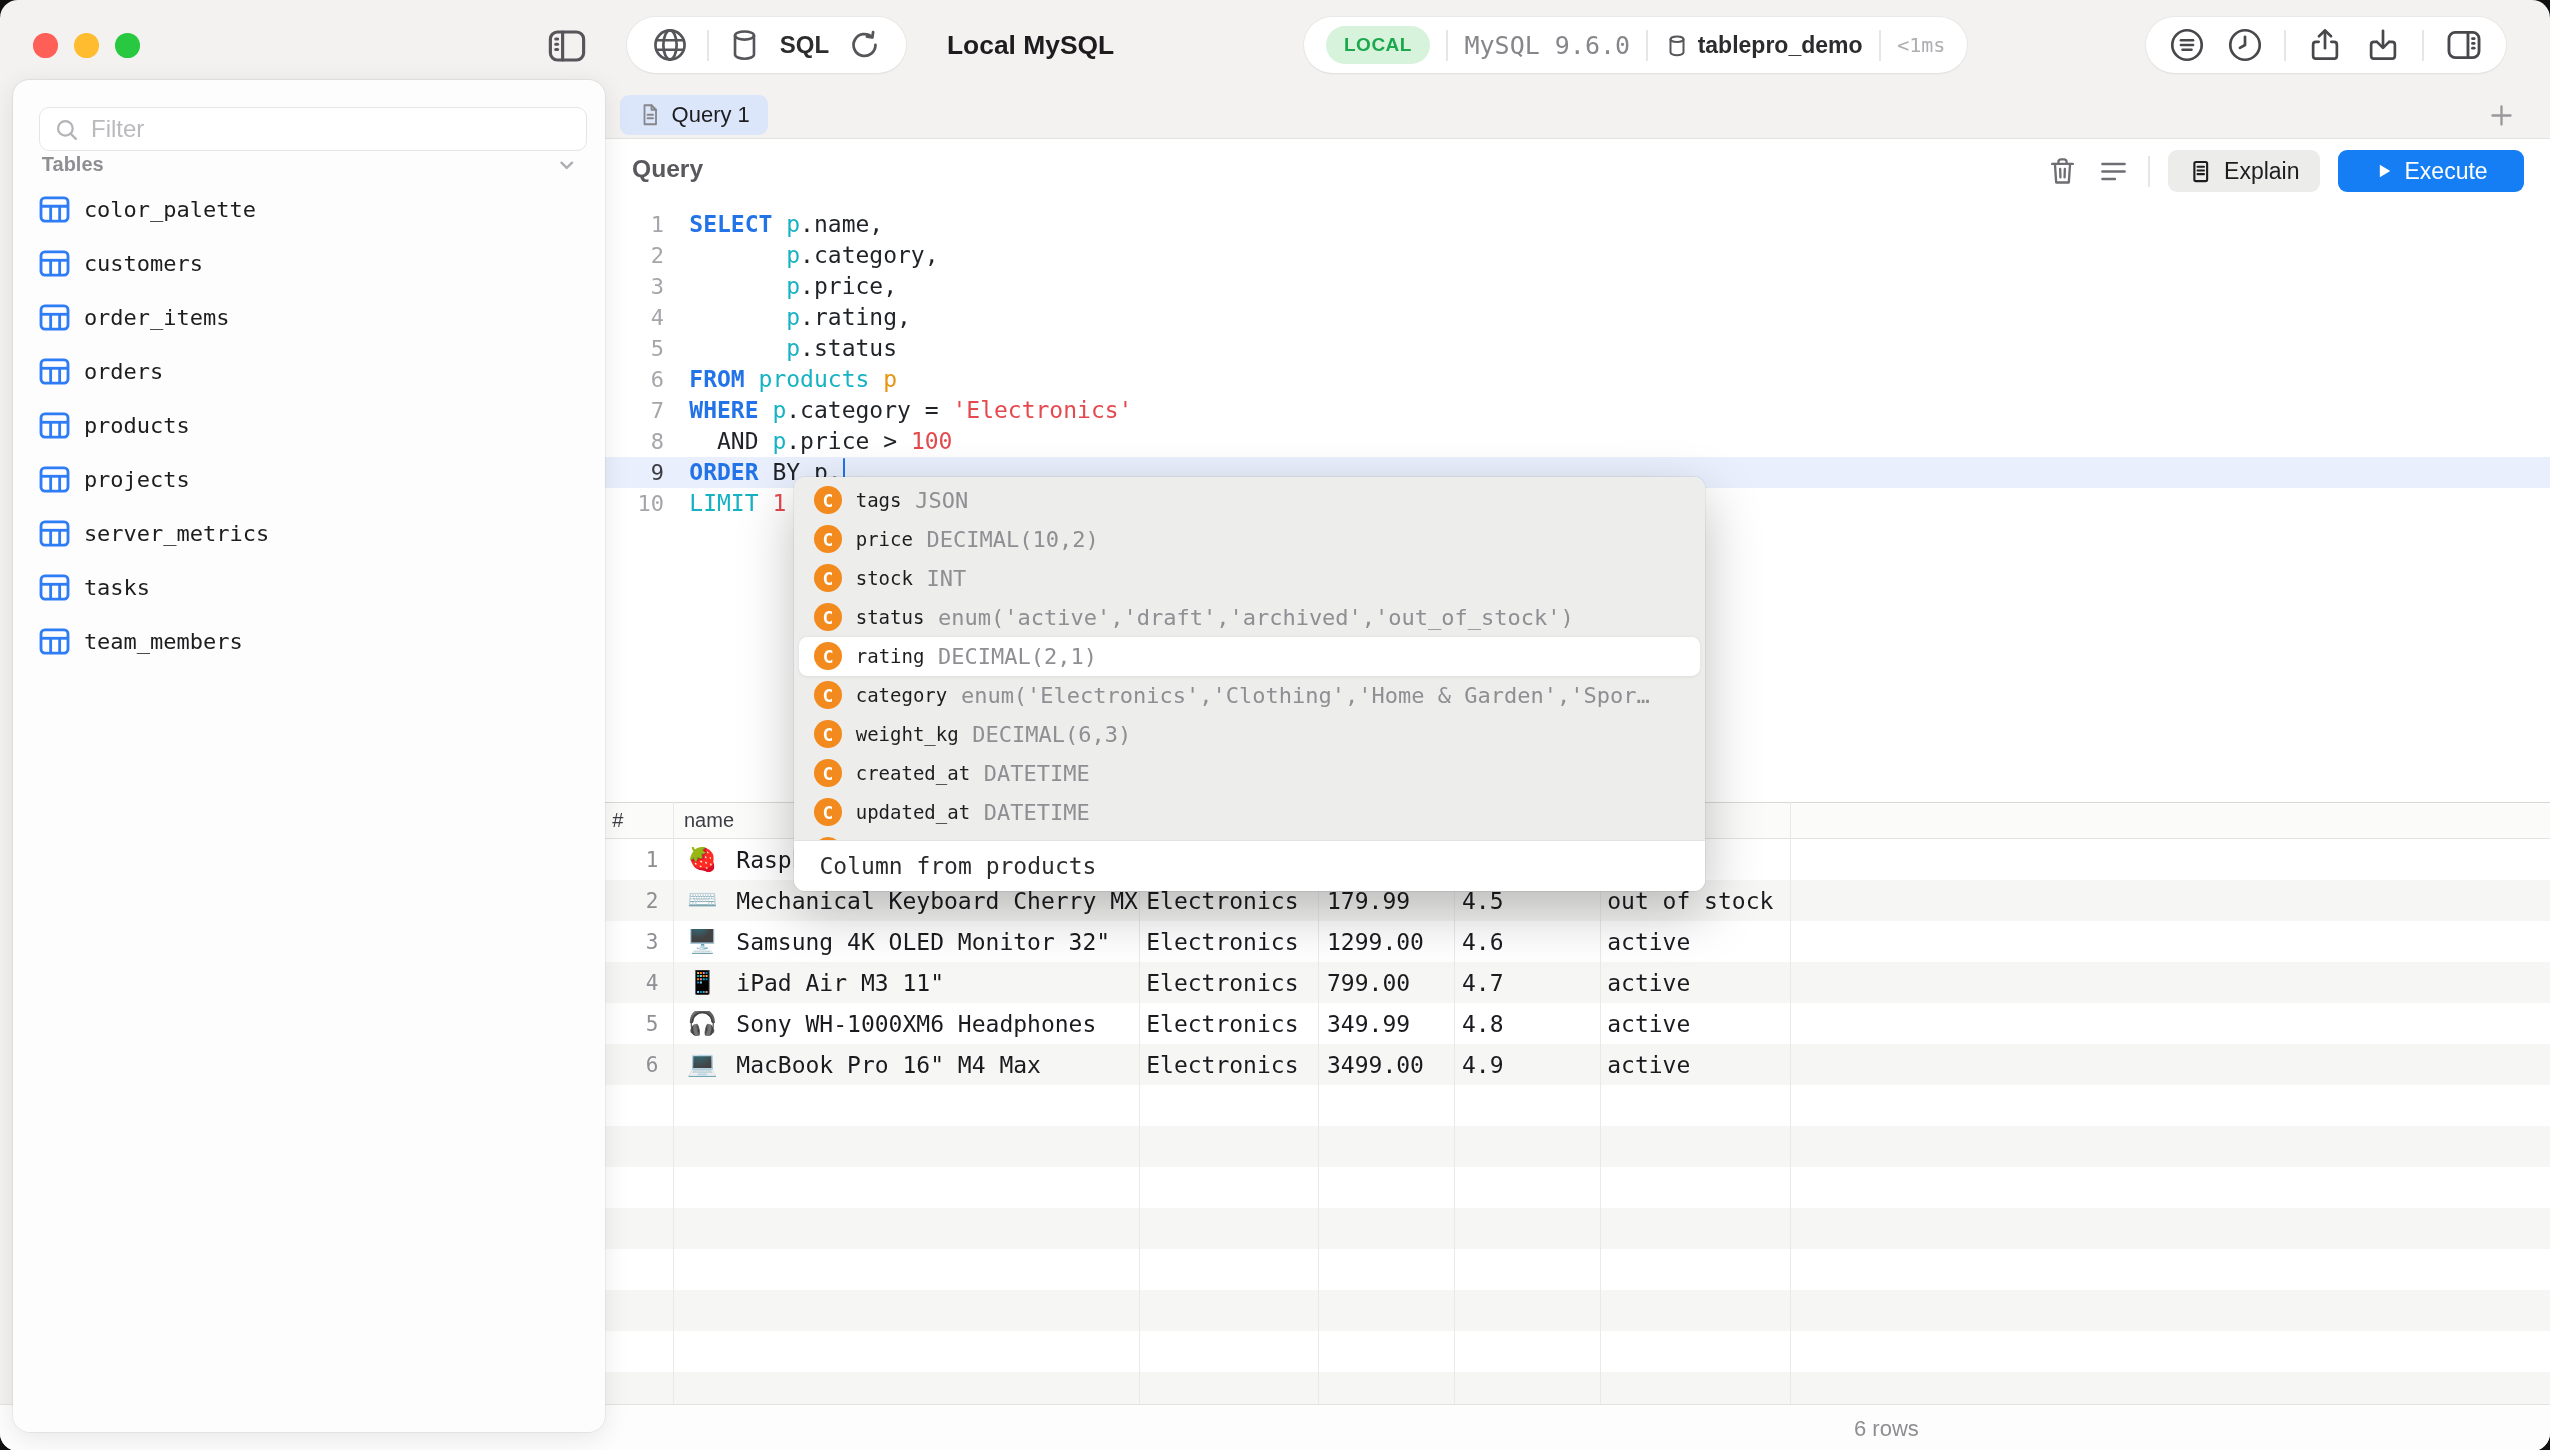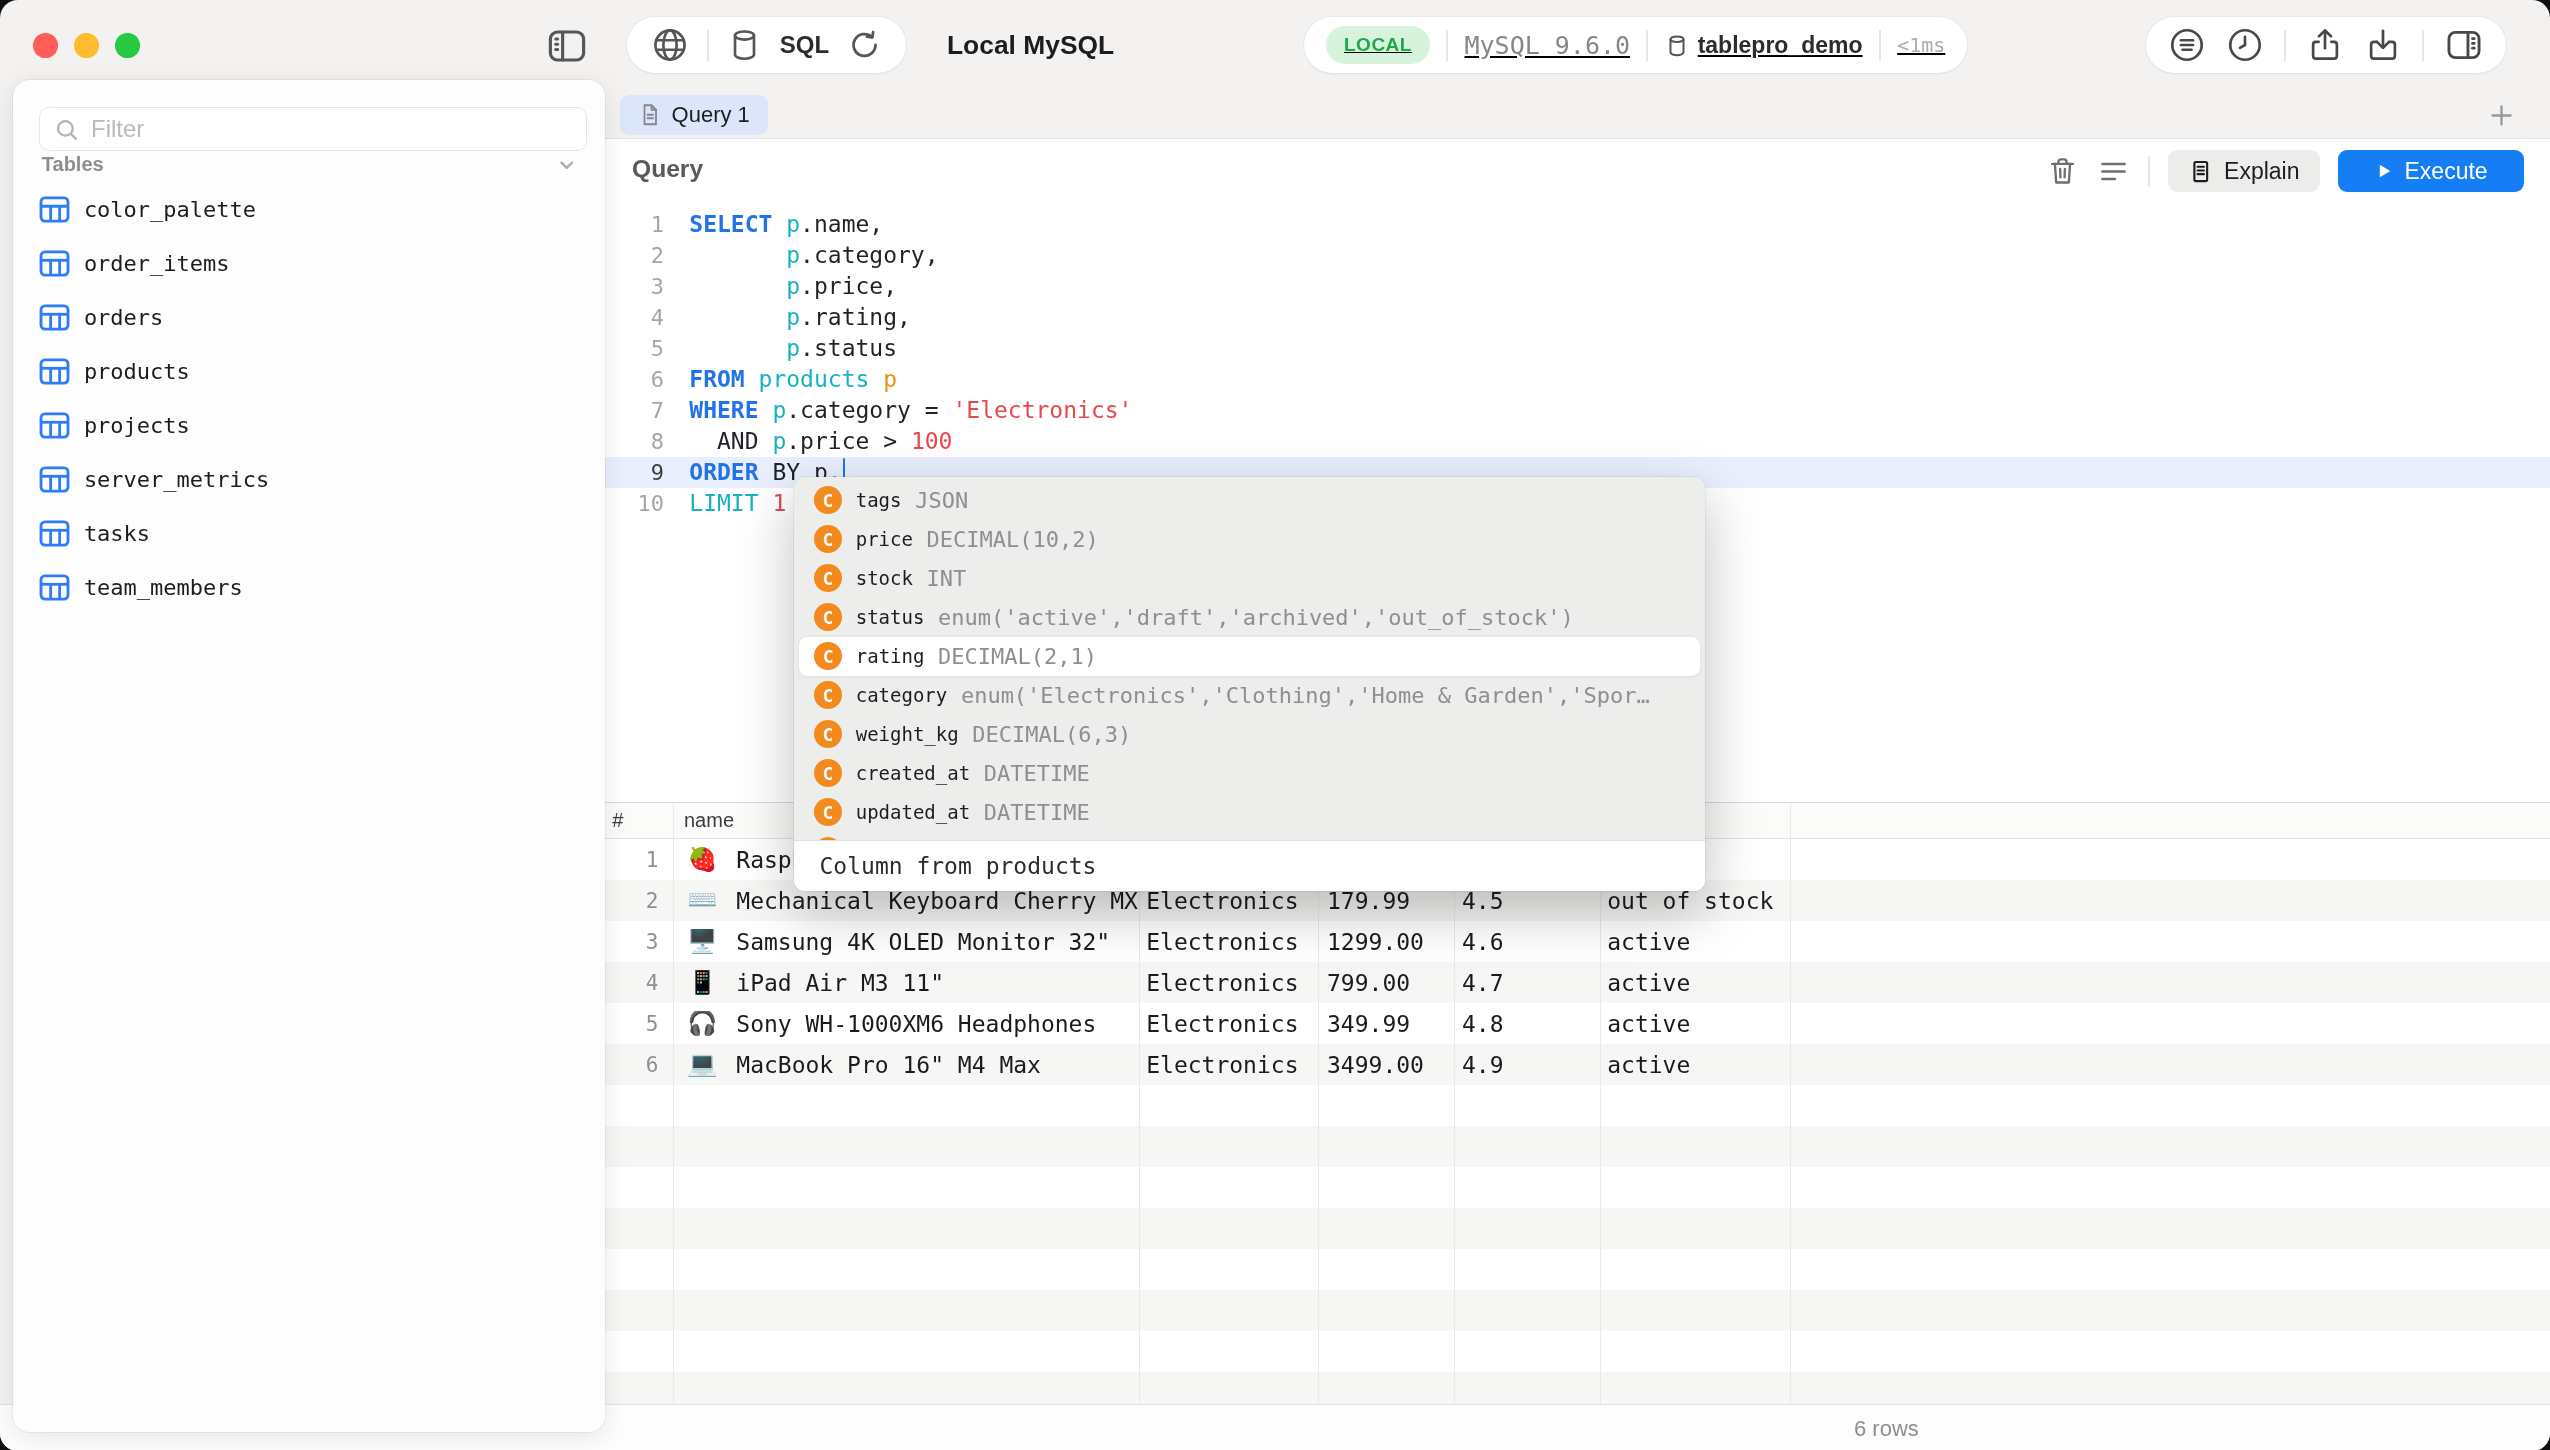--- a/index.html
+++ b/index.html
@@ -14,21 +14,21 @@
   .lights { position:absolute; left:33px; top:33px; display:flex; gap:16.4px; }
   .light { width:24.6px; height:24.6px; border-radius:50%; }
   .light.red { background:#ff5f57; } .light.yellow { background:#febc2e; } .light.green { background:#28c840; }
 
   .tb-icon { color:#55555a; }
   .sidebar-toggle { position:absolute; left:545px; top:24.6px; }
 
   .pill { position:absolute; top:17.3px; height:56px; background:#ffffff; border-radius:28px;
           display:flex; align-items:center; box-shadow:0 0.9px 2.7px rgba(0,0,0,.05), 0 0 0 0.9px rgba(0,0,0,.03); }
   .pill1 { left:627px; padding:0 24px; gap:18px; }
-  .pill2 { left:1304px; padding:12px 22px; gap:16.4px;text-decoration:underline; }
+  .pill2 { left:1304px; padding:12px 22px; gap:16.4px; }
   .pill3 { left:2146px; padding:0 22px; gap:20px; color:#48484c; }
   .vdiv { width:1.8px; height:31px; background:#e6e6e5; flex:none; }
   .sql-label { font-size:24px; font-weight:600; color:#2c2c2e; }
   .main-title { position:absolute; left:947px; top:0; height:91px; display:flex; align-items:center;
                 font-size:26.4px; font-weight:600; color:#1d1d1f; }
   .badge-local { background:#d7f3dc; color:#1da84e; font-size:19px; font-weight:700;
                  padding:8.2px 18px; border-radius:910px; letter-spacing:0.5px; }
   .version { font-family:"DejaVu Sans Mono", monospace; font-size:25px; color:#86868b; }
   .dbname { display:flex; align-items:center; gap:9px; font-size:23px; font-weight:600; color:#2c2c2e; }
   .latency { font-family:"DejaVu Sans Mono", monospace; font-size:20px; color:#aeaeb2; }
@@ -258,20 +258,31 @@
         <div class="side-item">
           <span class="tbl-ic">
             <svg width="31" height="27" viewBox="0 0 24 21" fill="none" stroke="#2e7cf6" stroke-width="2.2" stroke-linejoin="round">
               <rect x="1.5" y="1.5" width="21" height="18" rx="3"></rect>
               <line x1="1.5" y1="8" x2="22.5" y2="8"></line>
               <line x1="9" y1="8" x2="9" y2="19.5"></line>
               <line x1="16" y1="8" x2="16" y2="19.5"></line>
             </svg>
           </span>
           <span class="side-label">color_palette</span>
+        </div>
+        <div class="side-item">
+          <span class="tbl-ic">
+            <svg width="31" height="27" viewBox="0 0 24 21" fill="none" stroke="#2e7cf6" stroke-width="2.2" stroke-linejoin="round">
+              <rect x="1.5" y="1.5" width="21" height="18" rx="3"></rect>
+              <line x1="1.5" y1="8" x2="22.5" y2="8"></line>
+              <line x1="9" y1="8" x2="9" y2="19.5"></line>
+              <line x1="16" y1="8" x2="16" y2="19.5"></line>
+            </svg>
+          </span>
+          <span class="side-label">customers</span>
         </div>
         <div class="side-item">
           <span class="tbl-ic">
             <svg width="31" height="27" viewBox="0 0 24 21" fill="none" stroke="#2e7cf6" stroke-width="2.2" stroke-linejoin="round">
               <rect x="1.5" y="1.5" width="21" height="18" rx="3"></rect>
               <line x1="1.5" y1="8" x2="22.5" y2="8"></line>
               <line x1="9" y1="8" x2="9" y2="19.5"></line>
               <line x1="16" y1="8" x2="16" y2="19.5"></line>
             </svg>
           </span>

